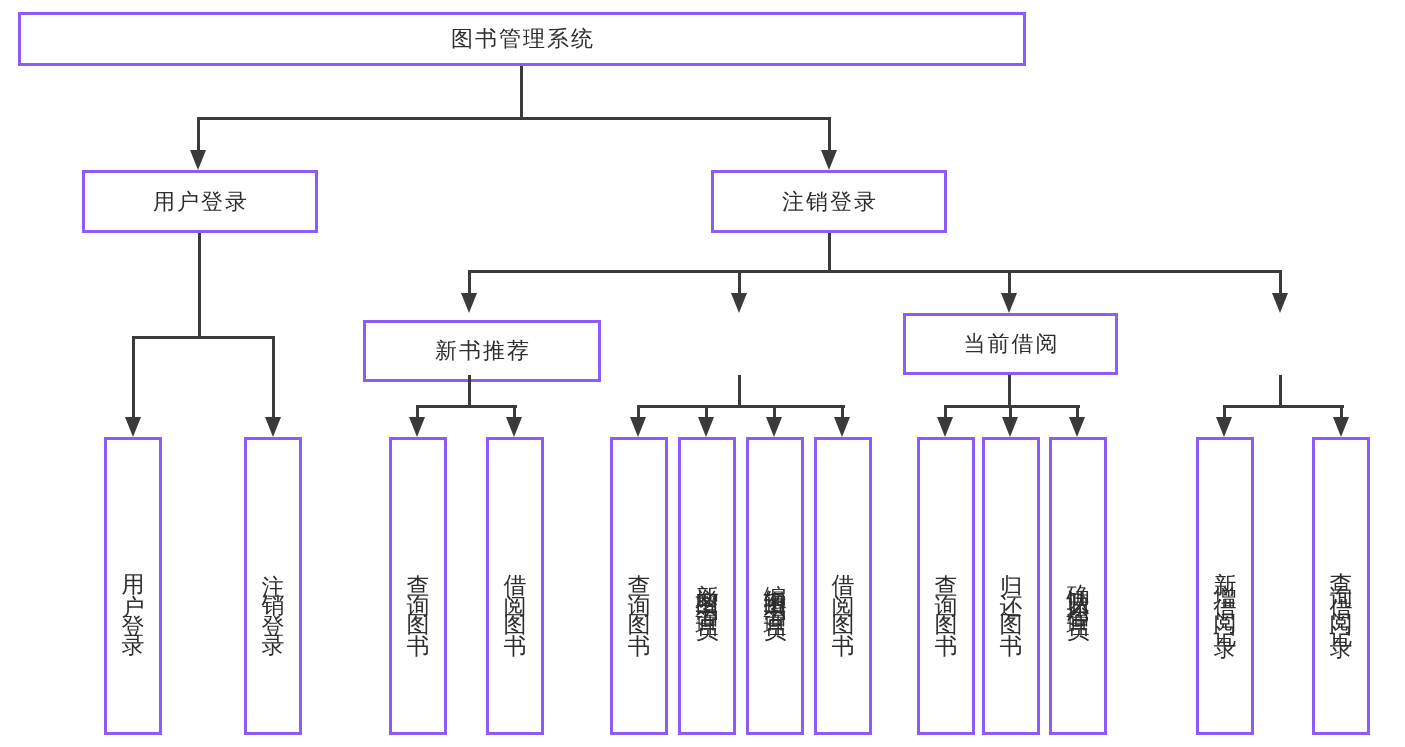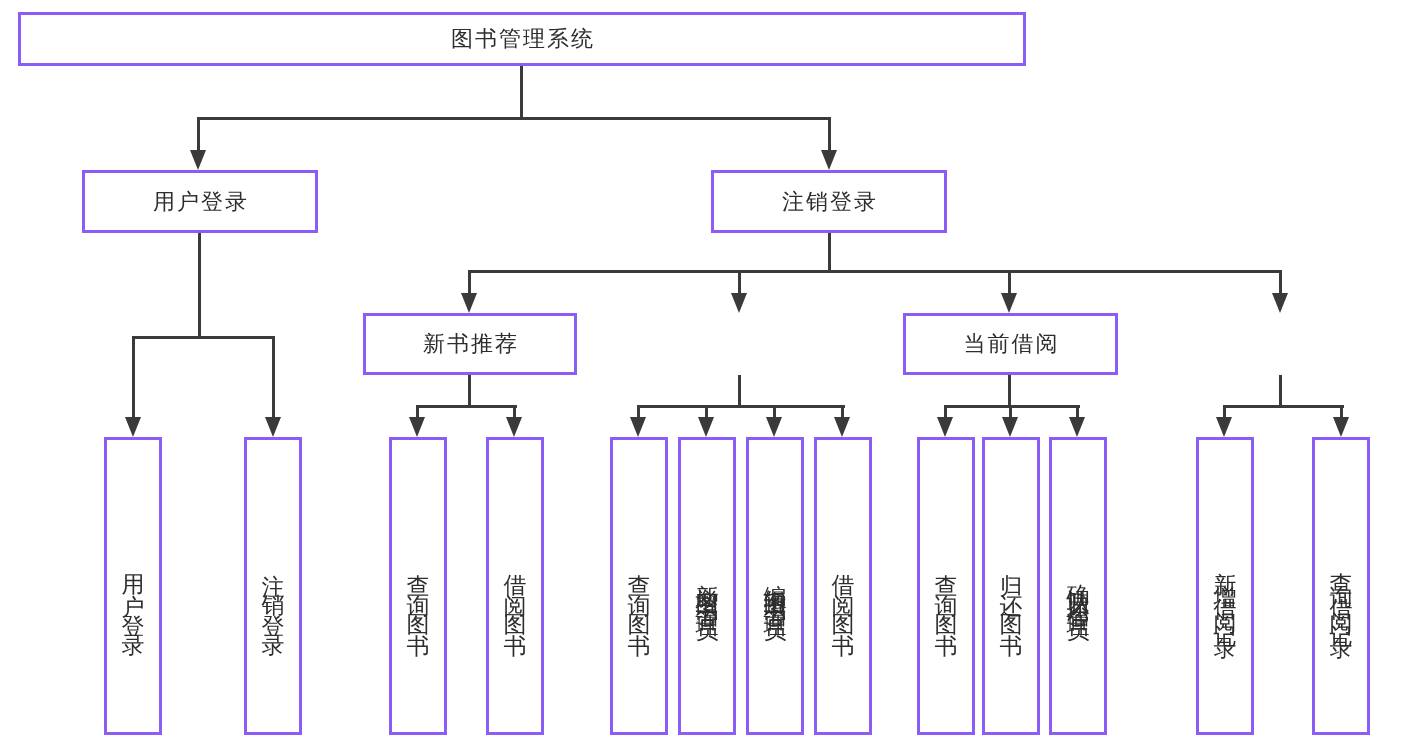--- a/index.html
+++ b/index.html
@@ -56,21 +56,21 @@
   <div class="hline" style="left:468px;top:270px;width:814px"></div>
   <div class="vline" style="left:468px;top:270px;height:25px"></div>
   <div class="arw" style="left:461px;top:293px"></div>
   <div class="vline" style="left:738px;top:270px;height:25px"></div>
   <div class="arw" style="left:731px;top:293px"></div>
   <div class="vline" style="left:1008px;top:270px;height:25px"></div>
   <div class="arw" style="left:1001px;top:293px"></div>
   <div class="vline" style="left:1279px;top:270px;height:25px"></div>
   <div class="arw" style="left:1272px;top:293px"></div>
 
-  <div class="box hbox" style="left:363px;top:313px;width:214px;height:62px">新书推荐</div>
+  <div class="box hbox" style="left:363px;top:320px;width:238px;height:62px">新书推荐</div>
   <div class="box hbox" style="left:903px;top:313px;width:215px;height:62px">当前借阅</div>
 
   <div class="vline" style="left:468px;top:375px;height:32px"></div>
   <div class="hline" style="left:416px;top:405px;width:101px"></div>
   <div class="vline" style="left:416px;top:405px;height:14px"></div>
   <div class="arw" style="left:409px;top:417px"></div>
   <div class="vline" style="left:513px;top:405px;height:14px"></div>
   <div class="arw" style="left:506px;top:417px"></div>
 
   <div class="vline" style="left:738px;top:375px;height:32px"></div>

